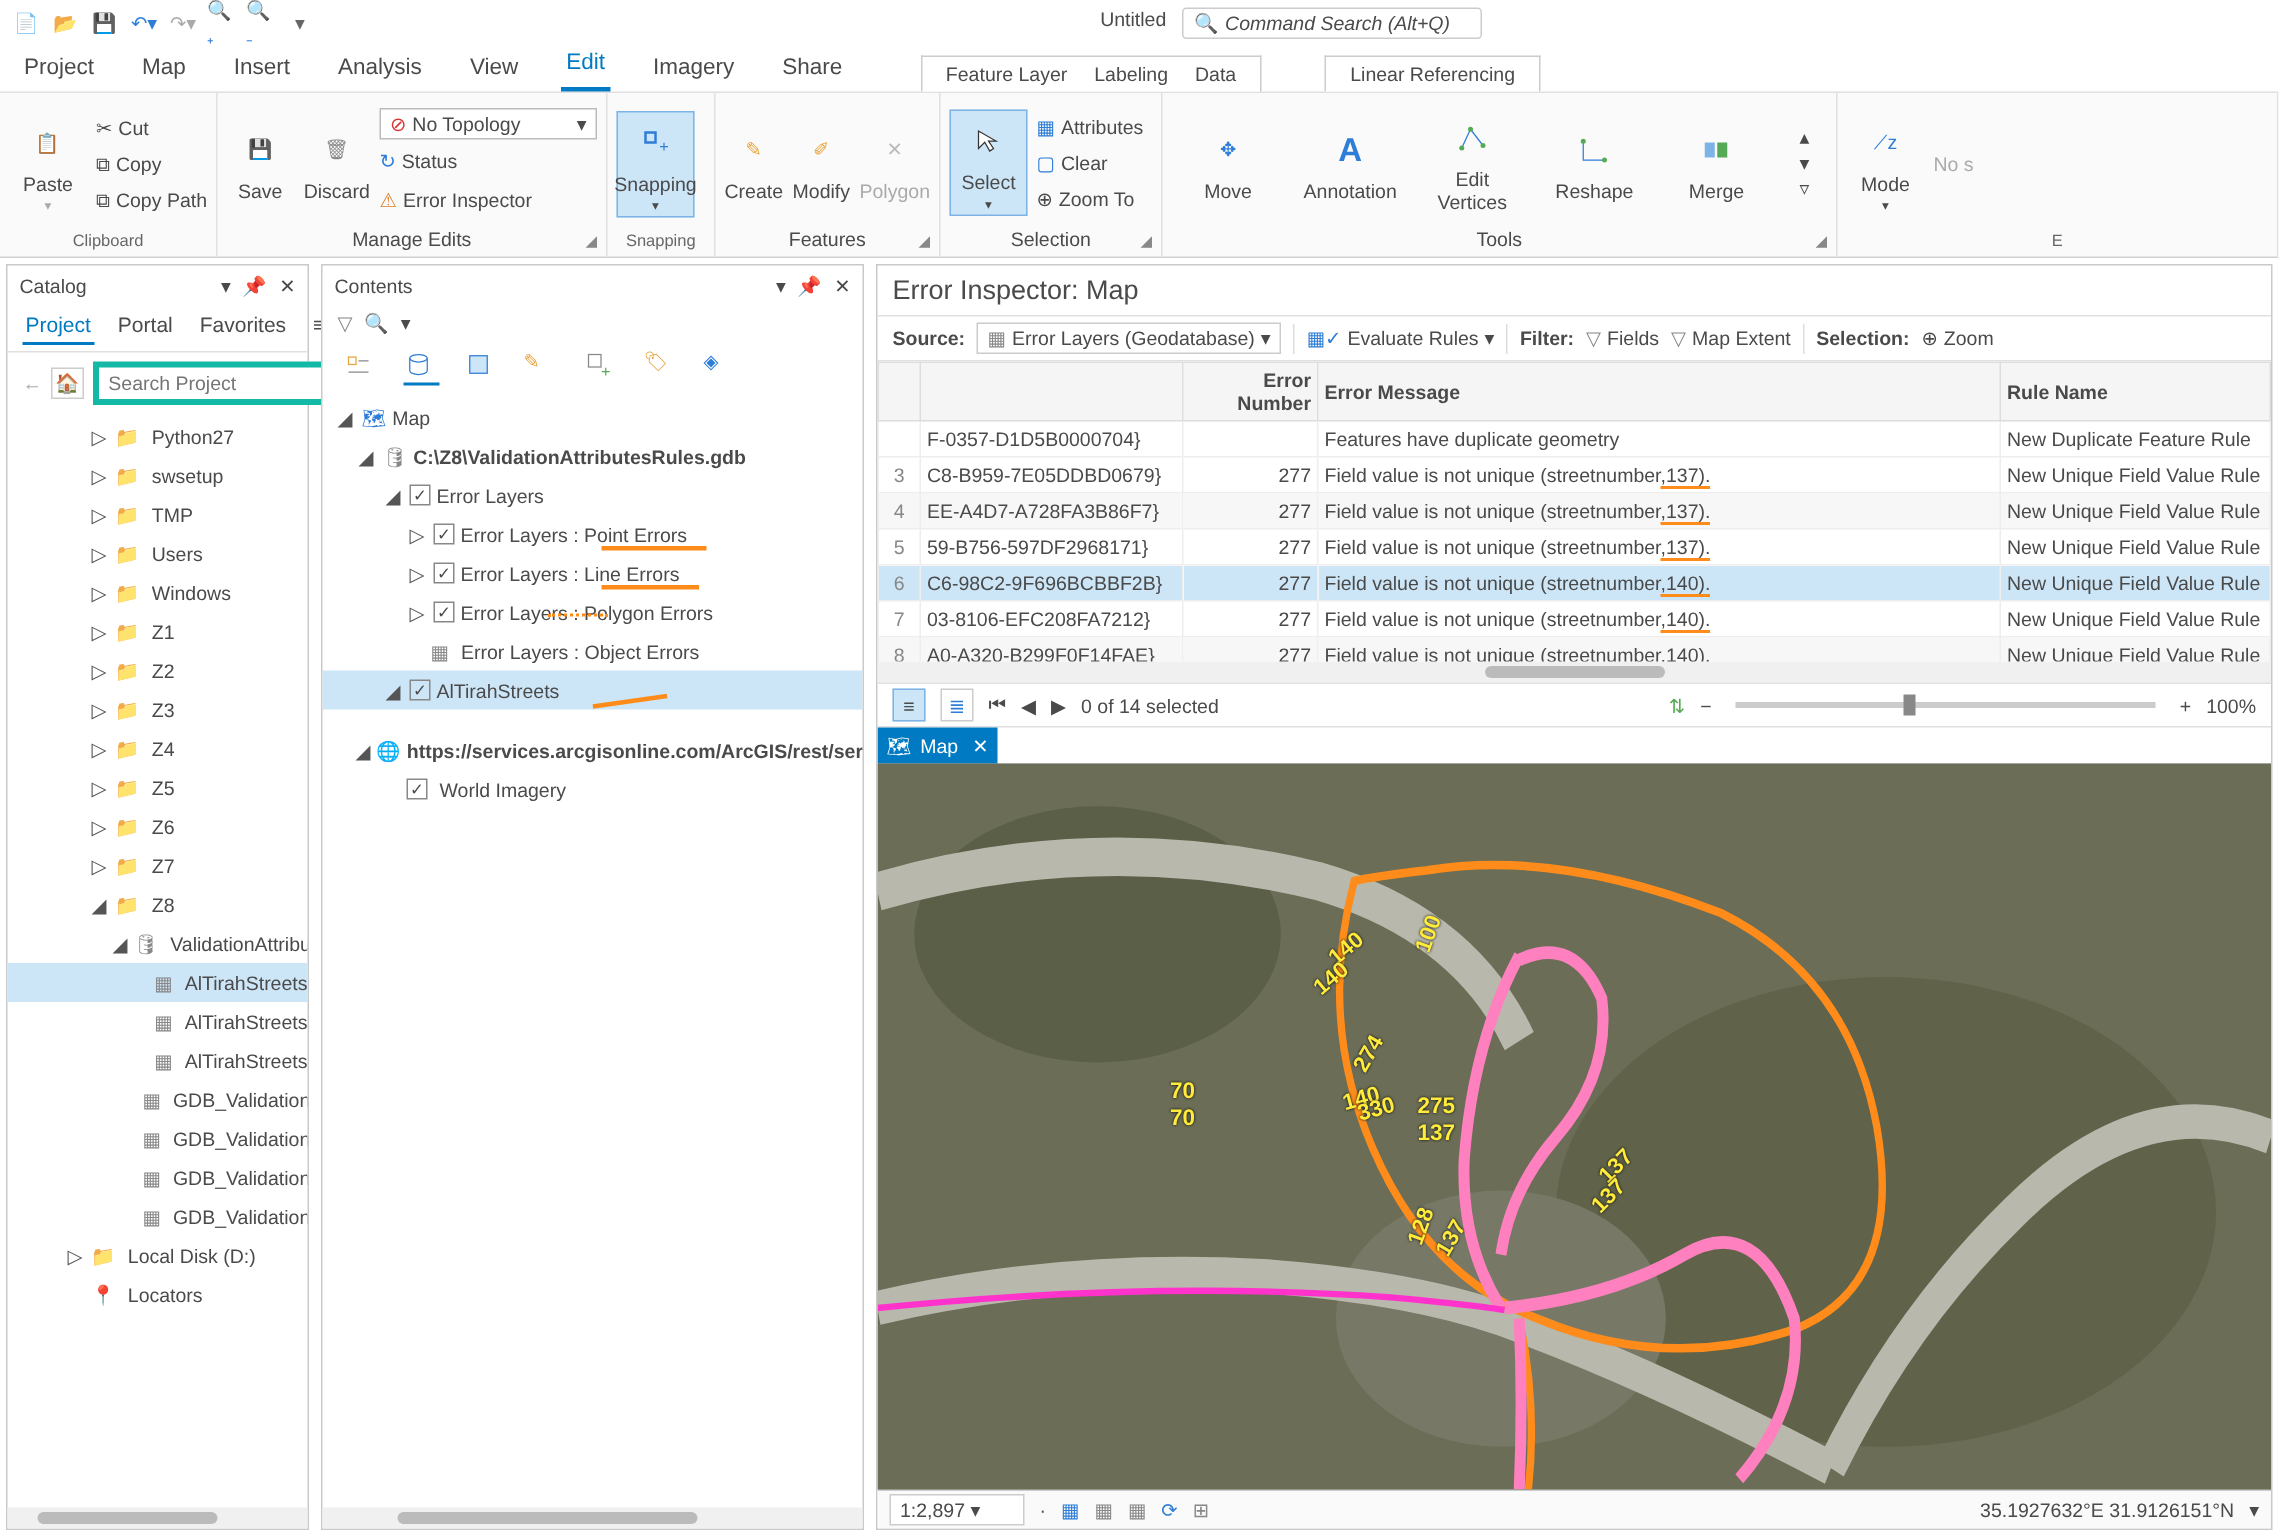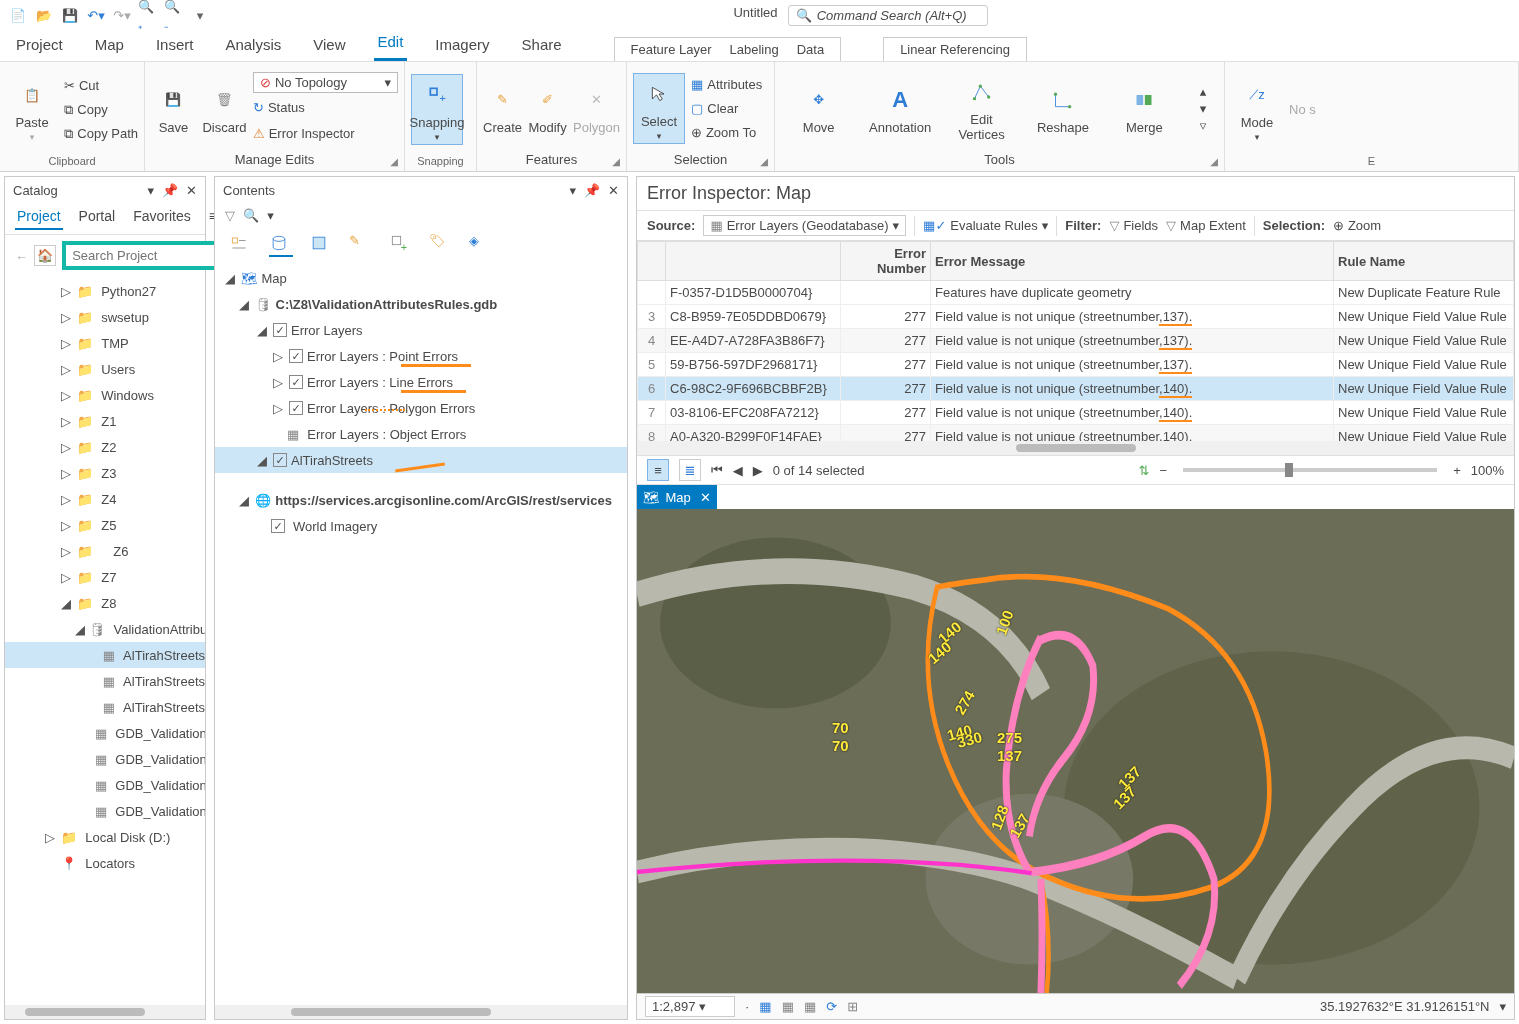--- a/index.html
+++ b/index.html
@@ -22,21 +22,21 @@
 .bigbtn{display:flex;flex-direction:column;align-items:center;width:52px;gap:2px;font-size:12px;cursor:pointer}
 .bigbtn .bimg{width:36px;height:36px;display:flex;align-items:center;justify-content:center}
 .smbtn{display:flex;align-items:center;gap:4px;font-size:12px;height:22px;cursor:pointer;white-space:nowrap}
 .smbtn.dis{color:#aaa}
 .topo{border:1px solid #bbb;padding:2px 6px;width:145px;display:flex;align-items:center;gap:4px;background:#fff}
 .snap-active{background:#cde6f7;border:1px solid #7eb4e5;padding:2px 4px}
 .sel-active{background:#cde6f7;border:1px solid #7eb4e5;padding:2px 4px}
 .workarea{flex:1;display:flex;overflow:hidden}
 .pane{border:1px solid #c9c9c9;margin:4px;display:flex;flex-direction:column;background:#fff}
 .pane.catalog{width:202px}
-.pane.contents{width:414px}
+.pane.contents{width:362px}
 .pane.main{flex:1;overflow:hidden}
 .pane-head{display:flex;align-items:center;padding:6px 8px;font-size:18px;color:#4a4a4a}
 .pane-head .spacer{flex:1}
 .pane-head .pctrl{display:flex;gap:8px;color:#666}
 .pane-sub{display:flex;gap:14px;padding:0 10px 4px;border-bottom:1px solid #e0e0e0}
 .pane-sub span{font-size:14px;padding:4px 2px;cursor:pointer}
 .pane-sub span.act{border-bottom:2px solid #007ac2;color:#007ac2}
 .pane-sub .hamb{margin-left:auto}
 .srch-row{padding:6px 10px;display:flex;gap:6px;align-items:center}
 .srch-row input{flex:1;border:4px solid #14b8a6;padding:3px 6px}
@@ -378,21 +378,21 @@
           <span style="margin-left:4px">Z4</span>
         </div>
         <div class="nd" style="padding-left: 54px;">
           <span class="tw">▷</span>
           <span class="folder">📁</span>
           <span style="margin-left:4px">Z5</span>
         </div>
         <div class="nd" style="padding-left: 54px;">
           <span class="tw">▷</span>
           <span class="folder">📁</span>
-          <span style="margin-left:16px">Z6</span>
+          <span style="margin-left:4px">Z6</span>
         </div>
         <div class="nd" style="padding-left: 54px;">
           <span class="tw">▷</span>
           <span class="folder">📁</span>
           <span style="margin-left:4px">Z7</span>
         </div>
         <div class="nd" style="padding-left: 54px;">
           <span class="tw">◢</span>
           <span class="folder">📁</span>
           <span style="margin-left:4px">Z8</span>

